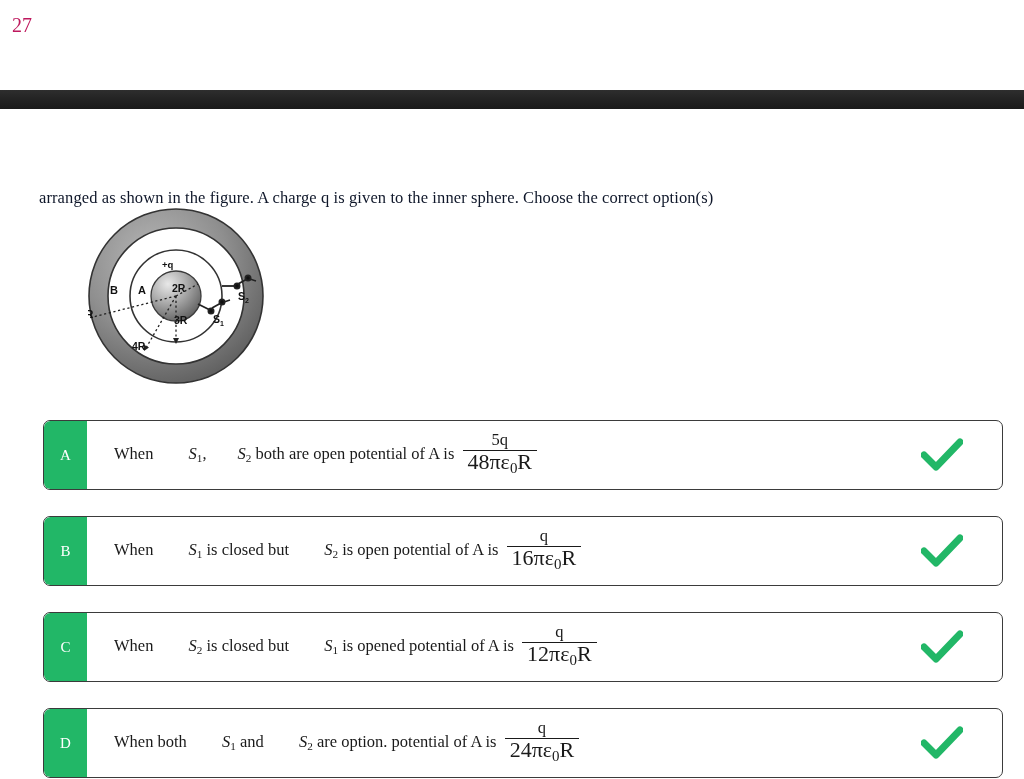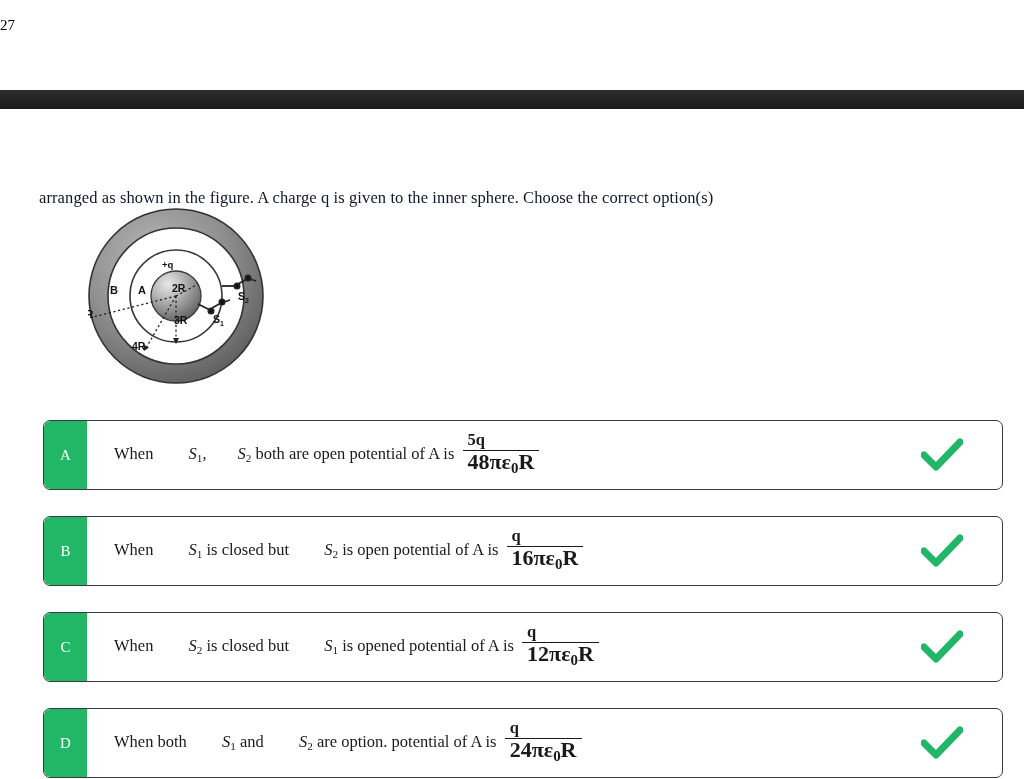--- a/index.html
+++ b/index.html
@@ -20,24 +20,24 @@
   .question-header {
     position: absolute;
     left: 0;
     top: 14px;
     width: 1024px;
     display: flex;
     align-items: flex-start;
   }
   .q-number {
     width: 44px;
-    text-align: left;
-    font-size: 15px;
+    text-align: center;
+    font-size: 20px;
     line-height: 22px;
-    color: #000000;
+    color: #be185d;
   }
   .q-text {
     margin-left: 16px;
     font-size: 16.5px;
     line-height: 22px;
     color: #1a1a1a;
     letter-spacing: 0.1px;
   }
 
   
@@ -123,24 +123,24 @@
   .sub {
     font-size: 0.68em;
     vertical-align: -0.28em;
     font-style: normal;
   }
 
   
   .frac {
     display: inline-block;
     vertical-align: middle;
+    text-align: center;
     margin: 0 4px;
     position: relative;
     top: -1px;
-    font-weight: bold;
   }
   .frac .num {
     display: block;
     padding: 0 5px 1px 5px;
     border-bottom: 1.3px solid #1a1a1a;
     font-size: 16.5px;
     line-height: 19px;
   }
   .frac .den {
     display: block;

